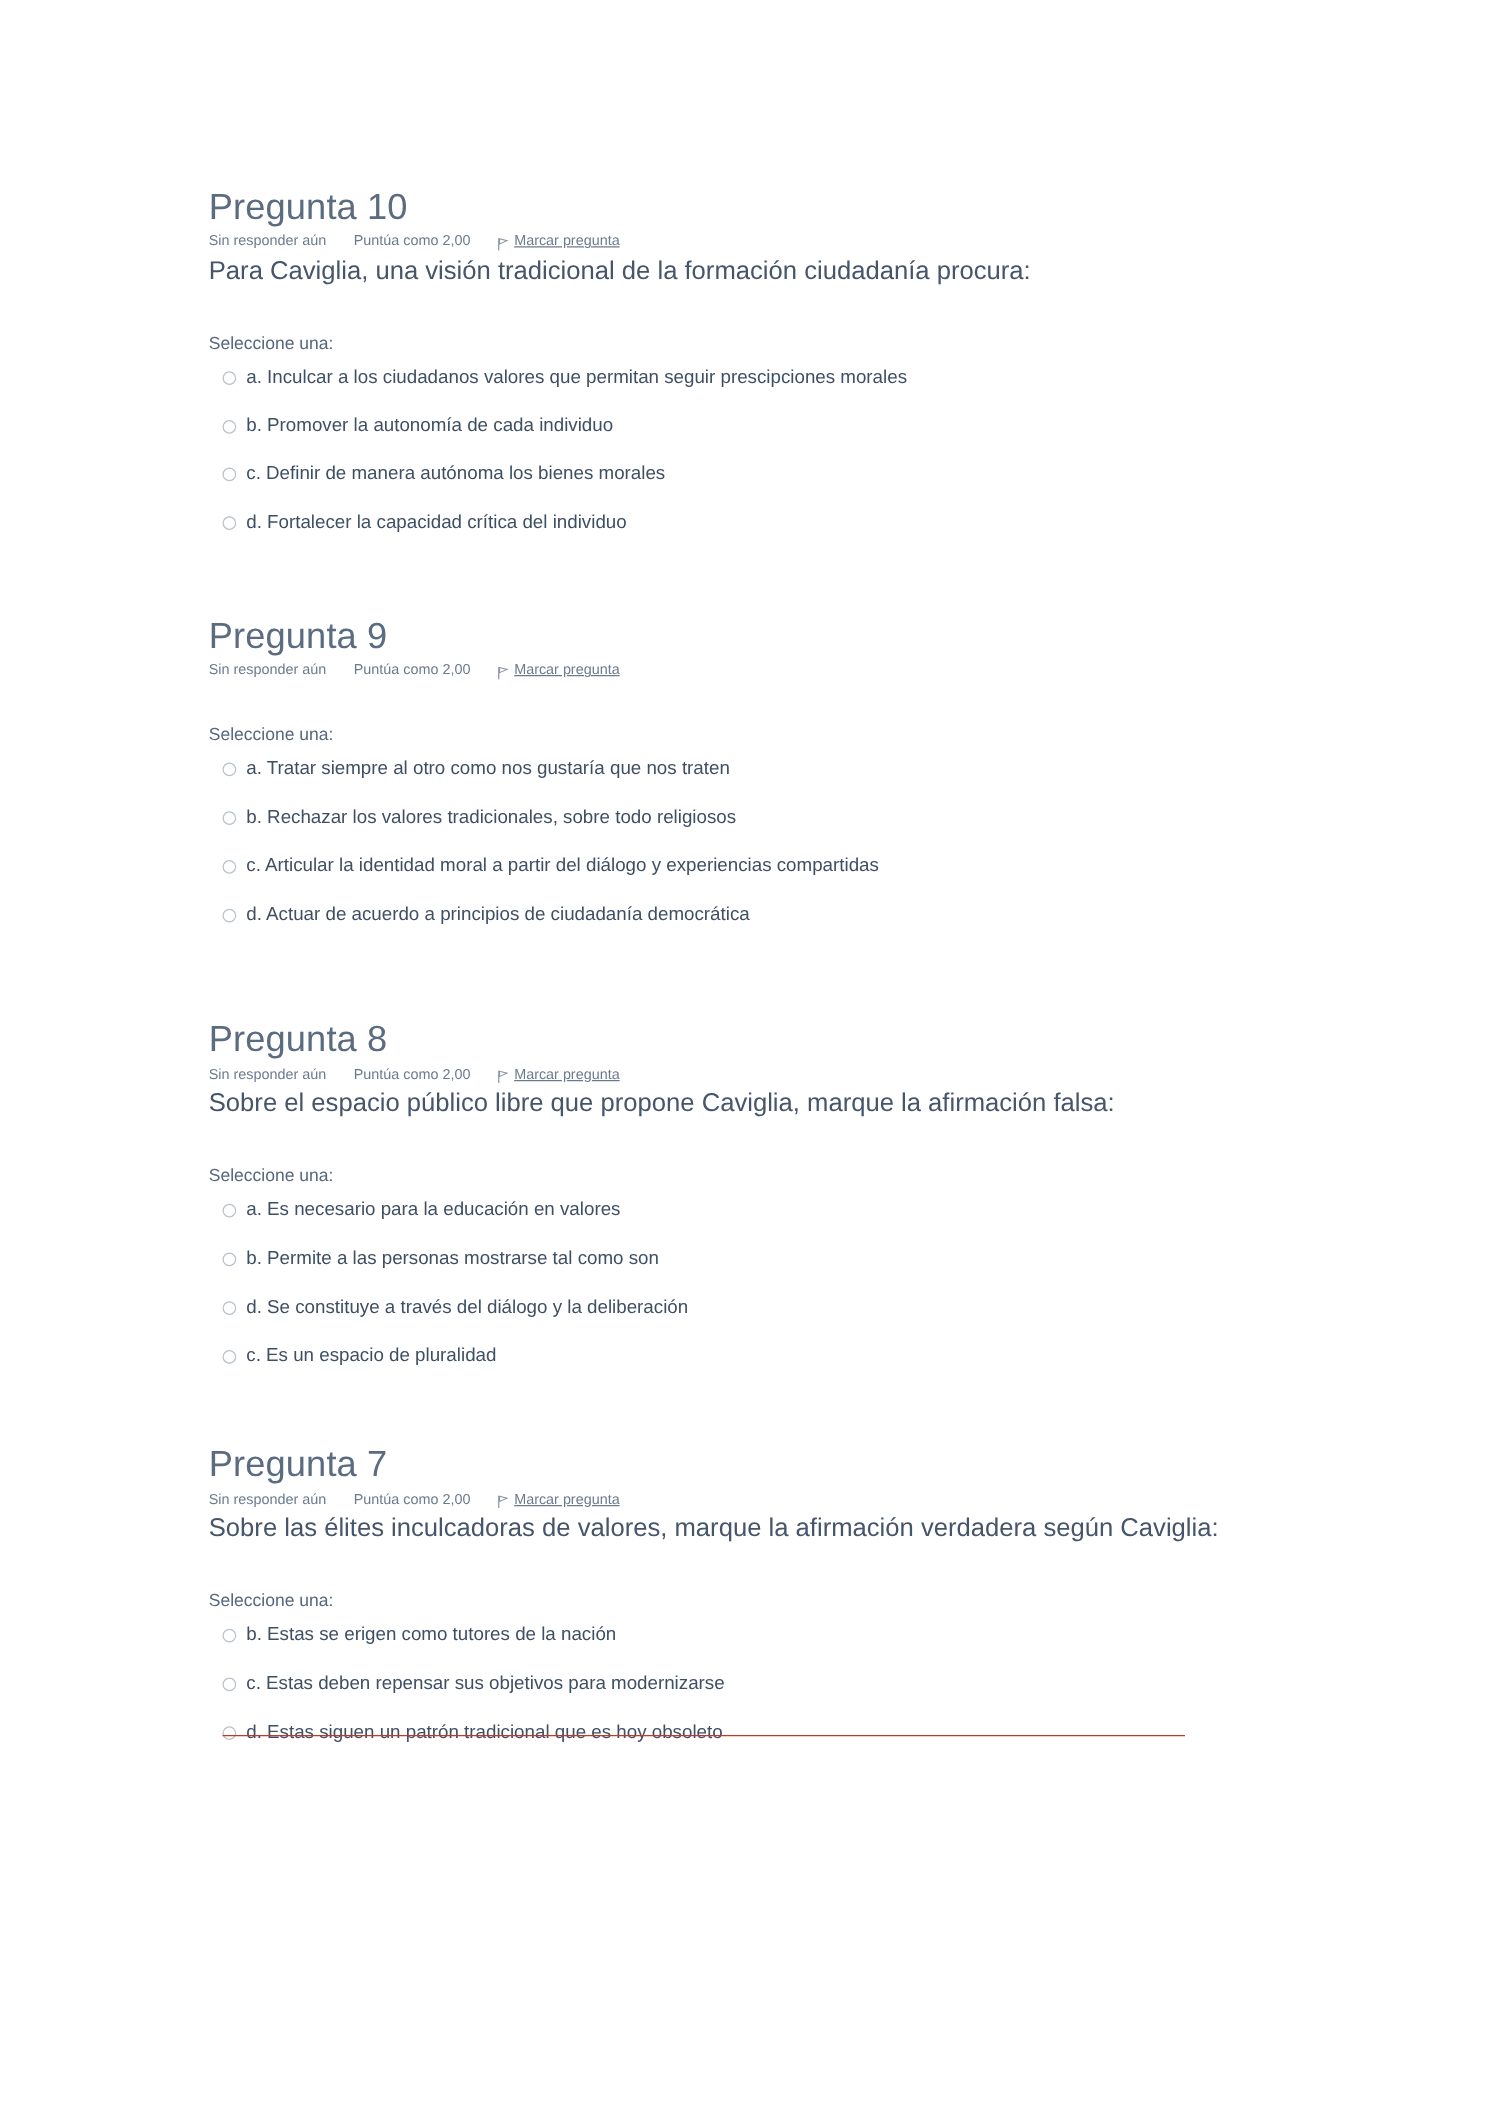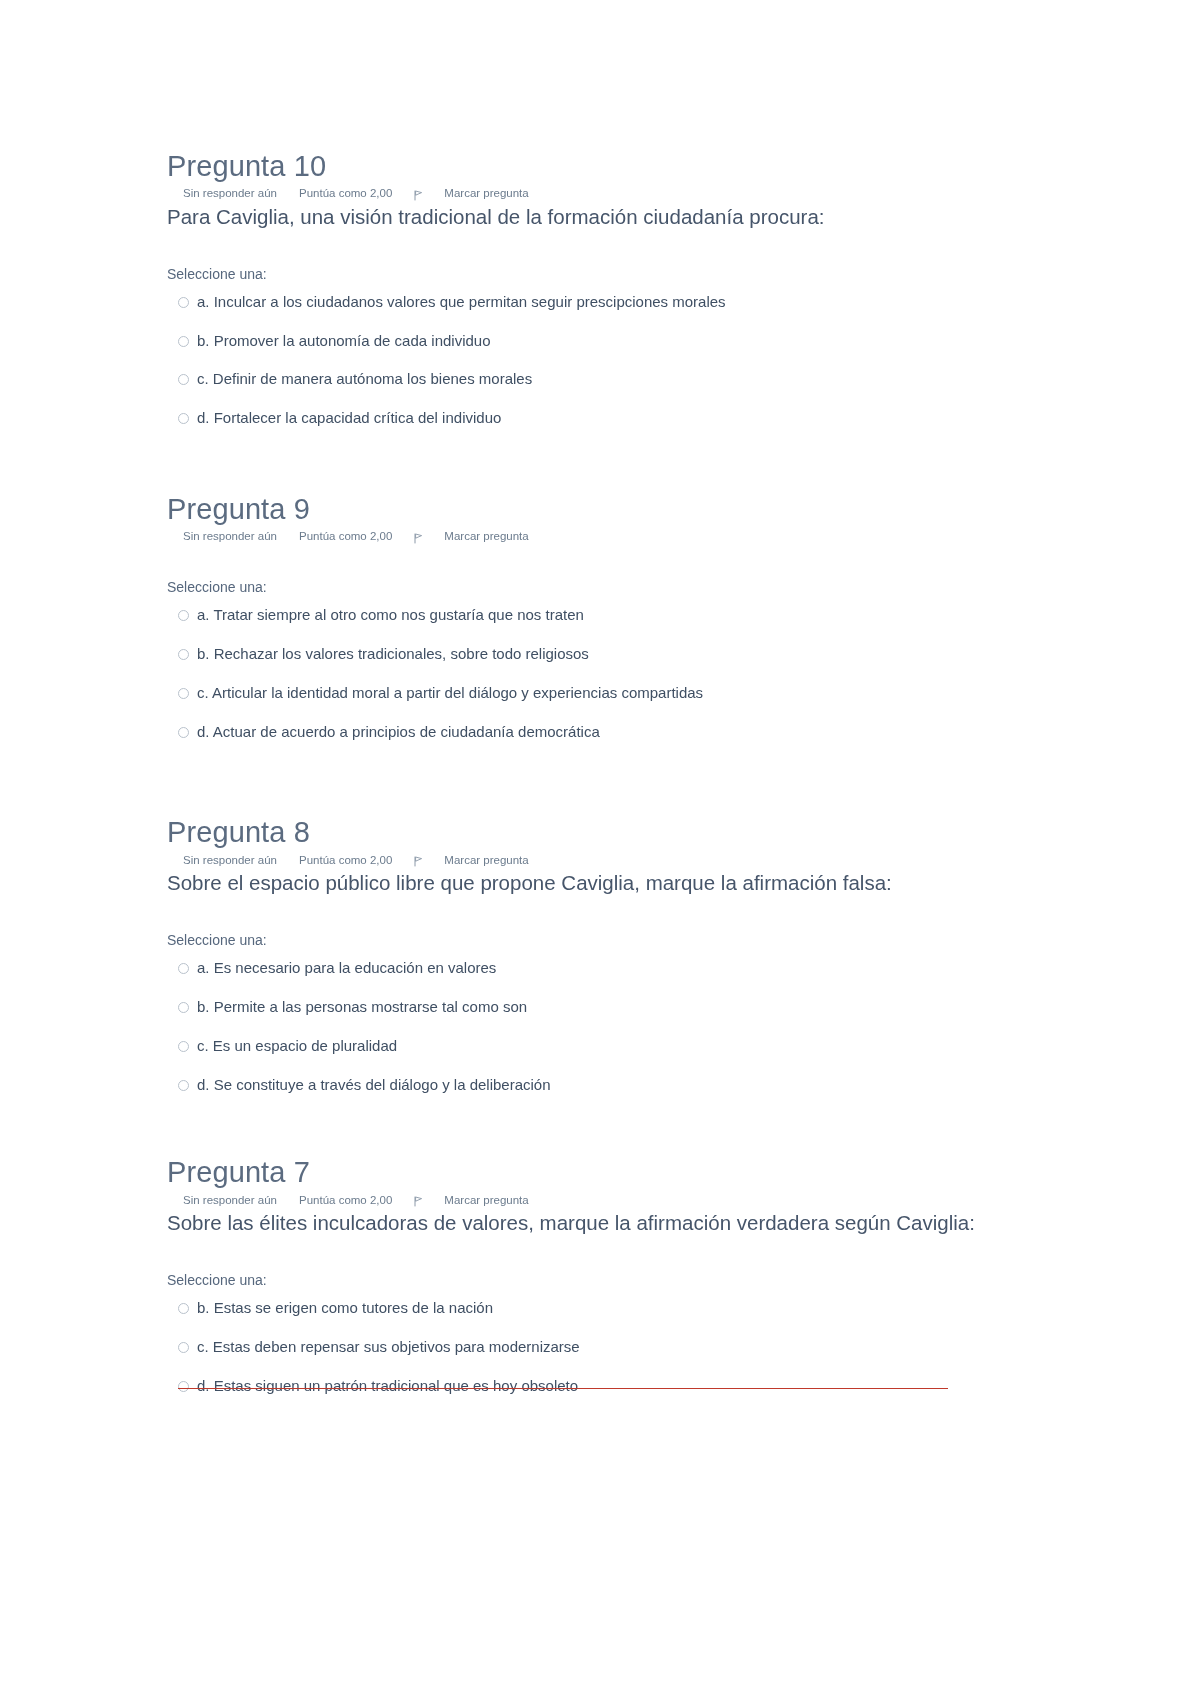--- a/index.html
+++ b/index.html
@@ -40,35 +40,36 @@
     font-weight: 400;
     line-height: 1.15;
     color: #5b6b80;
     margin: 0 0 4px 0;
     letter-spacing: 0.1px;
   }
   .q-meta {
     font-size: 11.5px;
     line-height: 1.2;
     color: #6b7b8d;
-    margin: 0 0 3px 16px;
+    margin: 0 0 3px 0;
     display: flex;
     align-items: center;
     gap: 0px;
     white-space: nowrap;
   }
   .q-meta .meta-item {
     margin-right: 22px;
     display: inline-block;
   }
   .q-meta .flag-wrap {
     display: inline-flex;
     align-items: center;
-    gap: 21px;
+    gap: 4px;
     color: #6b7b8d;
+    text-decoration: underline;
   }
   .flag-icon {
     display: inline-block;
     width: 9px;
     height: 11px;
     position: relative;
     top: 1px;
   }
   .flag-icon svg { display: block; }
 
@@ -241,25 +242,25 @@
         <label class="option">
           <span class="radio"></span>
           <span class="option-label">a. Es necesario para la educación en valores</span>
         </label>
         <label class="option">
           <span class="radio"></span>
           <span class="option-label">b. Permite a las personas mostrarse tal como son</span>
         </label>
         <label class="option">
           <span class="radio"></span>
+          <span class="option-label">d. Se constituye a través del diálogo y la deliberación</span>
+        </label>
+        <label class="option">
+          <span class="radio"></span>
           <span class="option-label">c. Es un espacio de pluralidad</span>
-        </label>
-        <label class="option">
-          <span class="radio"></span>
-          <span class="option-label">d. Se constituye a través del diálogo y la deliberación</span>
         </label>
       </div>
     </div>
 
     <div class="gap-8-7"></div>
 
     <div class="question">
       <h2 class="q-title">Pregunta 7</h2>
       <div class="q-meta">
         <span class="meta-item">Sin responder aún</span>

